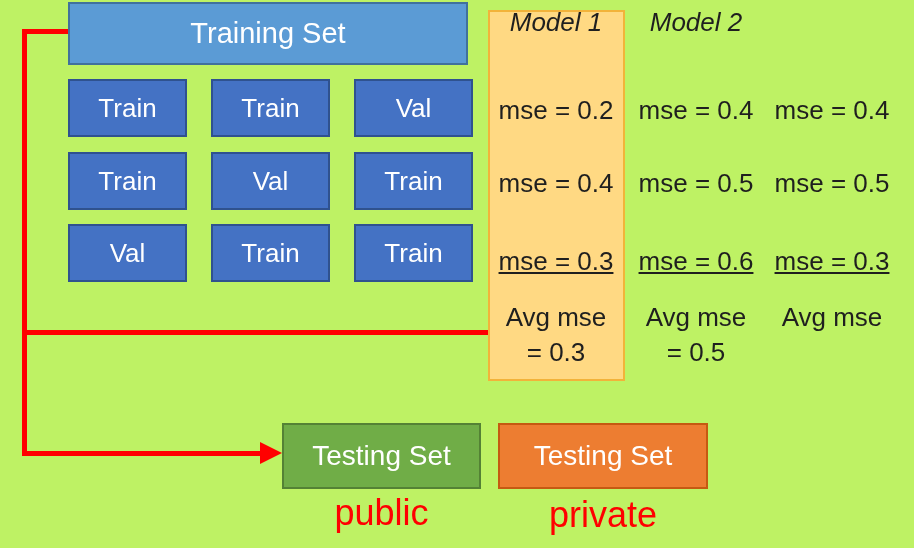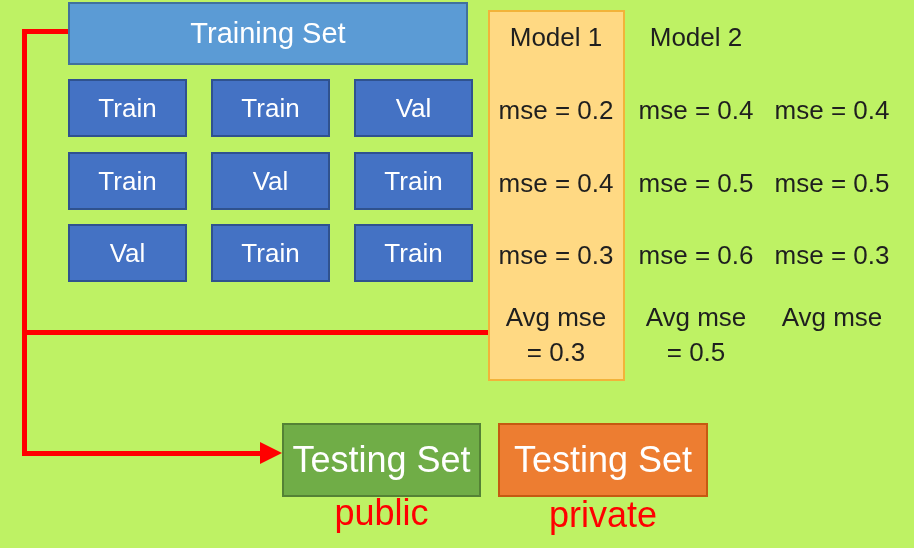--- a/index.html
+++ b/index.html
@@ -81,34 +81,34 @@
   }
   .m0 { left: 486px; } .m1 { left: 626px; } .m2 { left: 762px; }
   .model-col > div {
     position: absolute;
     width: 100%;
     text-align: center;
     font-size: 26px;
     line-height: 28px;
     white-space: nowrap;
   }
-  .model-name { top: 23px; }
+  .model-name { top: 8px; font-style: italic; }
   .mse0 { top: 96px; }
   .mse1 { top: 169px; }
-  .mse2 { top: 241px; }
+  .mse2 { top: 247px; text-decoration: underline; }
   .avg1 { top: 303px; }
   .avg2 { top: 338px; }
 
   
   .test-box {
     position: absolute;
-    top: 423px; height: 74px;
+    top: 423px; height: 66px;
     box-sizing: border-box;
     color: #ffffff;
-    font-size: 36px;
+    font-size: 28px;
     display: flex; align-items: center; justify-content: center;
     z-index: 2;
   }
   .test-box.green {
     left: 282px; width: 199px;
     background: var(--public-fill);
     border: 2px solid var(--public-border);
   }
   .test-box.orange {
     left: 498px; width: 210px;

